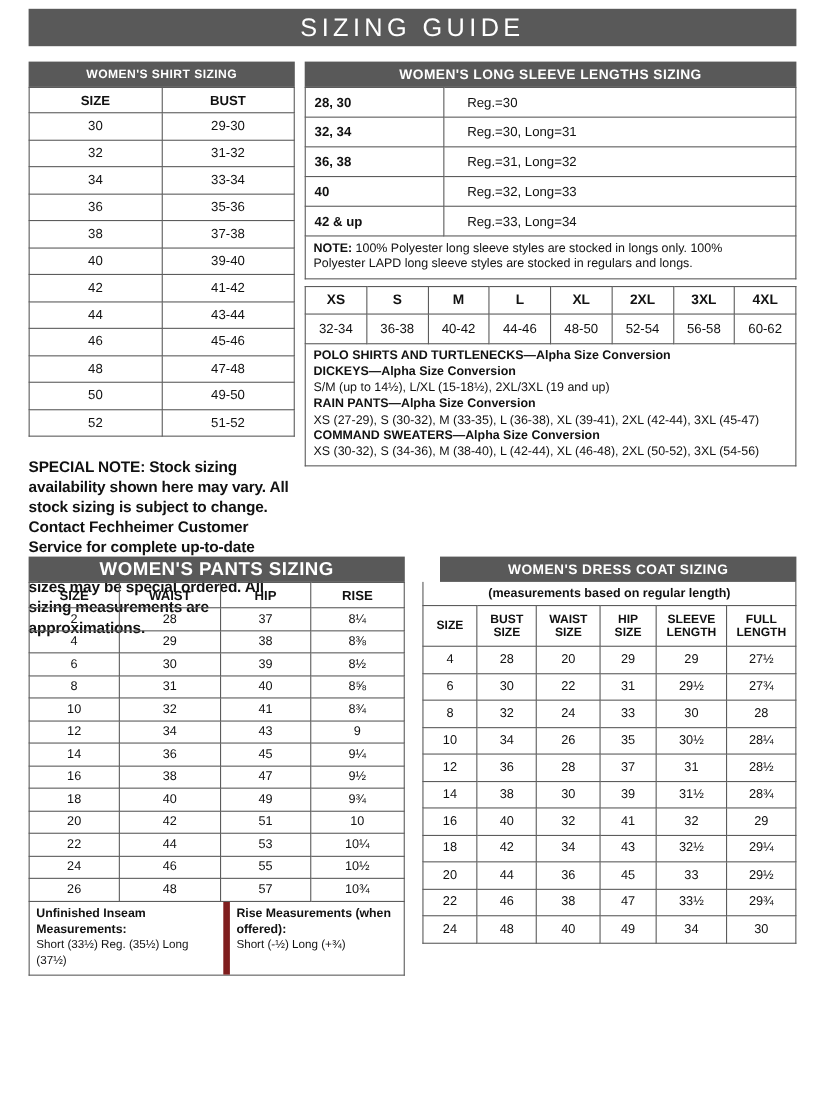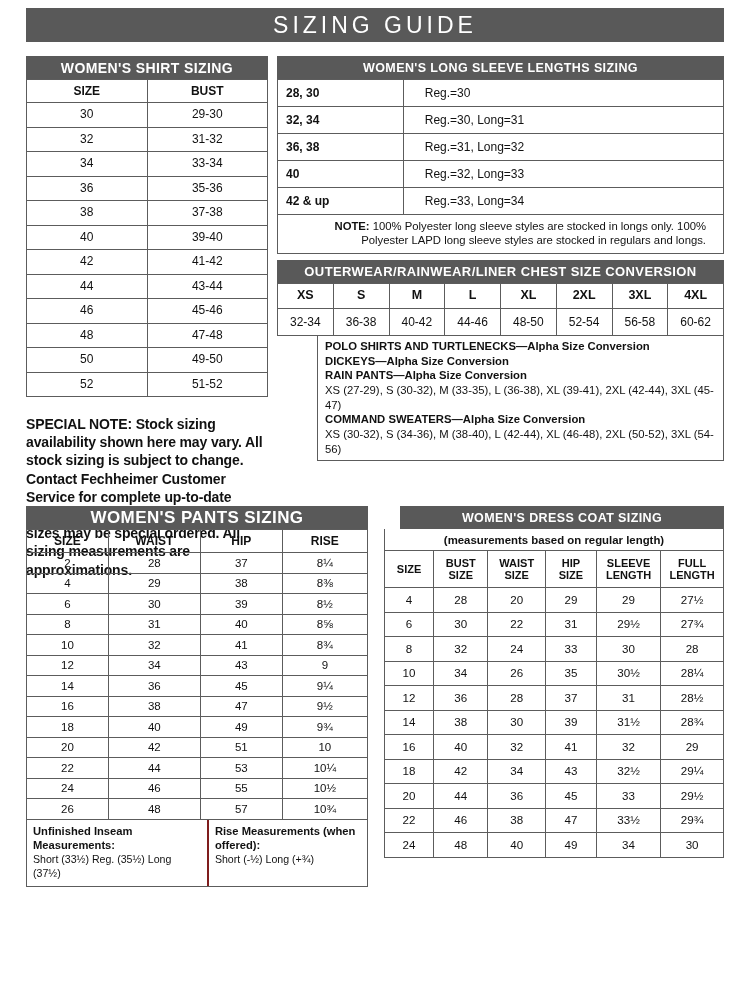--- a/index.html
+++ b/index.html
@@ -71,21 +71,21 @@
     color: #111;
   }
   table.grid th {
     font-weight: bold;
     margin-top: 12px;
   }
   .b { font-weight: bold; }
 
   
   #shirt-panel { left: 26px; top: 56px; width: 242px; }
-  #shirt-panel .bar { height: 23px; font-size: 14px; text-align: center; }
+  #shirt-panel .bar { height: 23px; font-size: 11px; text-align: center; }
   #shirt-panel table.grid td { height: 23.5px; font-size: 12px; }
   #shirt-panel table.grid th { height: 22px; font-size: 12px; }
 
   #shirt-note {
     position: absolute;
     left: 26px; top: 415px; width: 240px;
     font-size: 14px;
     font-weight: bold;
     line-height: 1.30;
     letter-spacing: -0.15px;
@@ -100,37 +100,36 @@
   }
   #sleeve-panel table.grid td.v {
     text-align: left; padding-left: 21px;
   }
   #sleeve-note {
     border: 1px solid #5c5c5c;
     border-top: none;
     font-size: 11.3px;
     line-height: 1.28;
     padding: 4px 17px 5px 7px;
-    text-align: right;
+    text-align: left;
   }
 
   
   #outer-panel { left: 277px; top: 260px; width: 447px; }
   #outer-panel .bar { height: 23px; font-size: 13px; }
   #outer-panel table.grid th { height: 24px; font-size: 12.5px; }
   #outer-panel table.grid td { height: 26px; font-size: 12px; }
 
   #alpha-box {
     border: 1px solid #5c5c5c;
     border-top: none;
     padding: 3px 7px 4px 7px;
     font-size: 11.3px;
     line-height: 1.30;
     text-align: left;
-    margin-left: 40px;
   }
   #alpha-box .hd { font-weight: bold; }
 
   
   #pants-panel { left: 26px; top: 506px; width: 342px; }
   #pants-panel .bar { height: 23px; font-size: 17px; }
   #pants-panel table.grid th { height: 22px; font-size: 12px; }
   #pants-panel table.grid td { height: 19.5px; font-size: 11.5px; }
 
   #pants-foot {
@@ -138,21 +137,21 @@
     border: 1px solid #5c5c5c;
     border-top: none;
   }
   #pants-foot .cell {
     box-sizing: border-box;
     padding: 4px 6px 5px 6px;
     font-size: 10.6px;
     line-height: 1.32;
     text-align: left;
   }
-  #pants-foot .cell.left { width: 53.5%; border-right: 2px solid #7f1d1d; }
+  #pants-foot .cell.left { width: 53.5%; border-right: 6px solid #7f1d1d; }
   #pants-foot .cell.right { width: 46.5%; }
   #pants-foot .hd { font-weight: bold; font-size: 11.2px; }
 
   
   #coat-panel { left: 384px; top: 506px; width: 340px; }
   #coat-panel .bar { height: 23px; font-size: 12.5px; margin-left: 16px; }
   #coat-sub {
     border: 1px solid #5c5c5c;
     border-top: none;
     border-bottom: none;
@@ -266,21 +265,20 @@
             <td class="v">Reg.=33, Long=34</td>
           </tr>
         </tbody>
     </table>
     <div id="sleeve-note">
       <span class="b">NOTE:</span><span> 100% Polyester long sleeve styles are stocked in longs only. 100% Polyester LAPD long sleeve styles are stocked in regulars and longs.</span>
     </div>
   </div>
 
   <div class="panel" id="outer-panel">
-    <div class="bar">OUTERWEAR/RAINWEAR/LINER CHEST SIZE CONVERSION</div>
     <table class="grid">
       <thead>
           <tr id="outer-head">
             <th>XS</th>
             <th>S</th>
             <th>M</th>
             <th>L</th>
             <th>XL</th>
             <th>2XL</th>
             <th>3XL</th>
@@ -296,20 +294,21 @@
             <td>48-50</td>
             <td>52-54</td>
             <td>56-58</td>
             <td>60-62</td>
           </tr>
         </tbody>
     </table>
     <div id="alpha-box">
         <div class="hd">POLO SHIRTS AND TURTLENECKS—Alpha Size Conversion</div>
         <div class="hd">DICKEYS—Alpha Size Conversion</div>
+        <div>S/M (up to 14½), L/XL (15-18½), 2XL/3XL (19 and up)</div>
         <div class="hd">RAIN PANTS—Alpha Size Conversion</div>
         <div>XS (27-29), S (30-32), M (33-35), L (36-38), XL (39-41), 2XL (42-44), 3XL (45-47)</div>
         <div class="hd">COMMAND SWEATERS—Alpha Size Conversion</div>
         <div>XS (30-32), S (34-36), M (38-40), L (42-44), XL (46-48), 2XL (50-52), 3XL (54-56)</div>
       </div>
   </div>
 
   <div class="panel" id="pants-panel">
     <div class="bar">WOMEN'S PANTS SIZING</div>
     <table class="grid">

